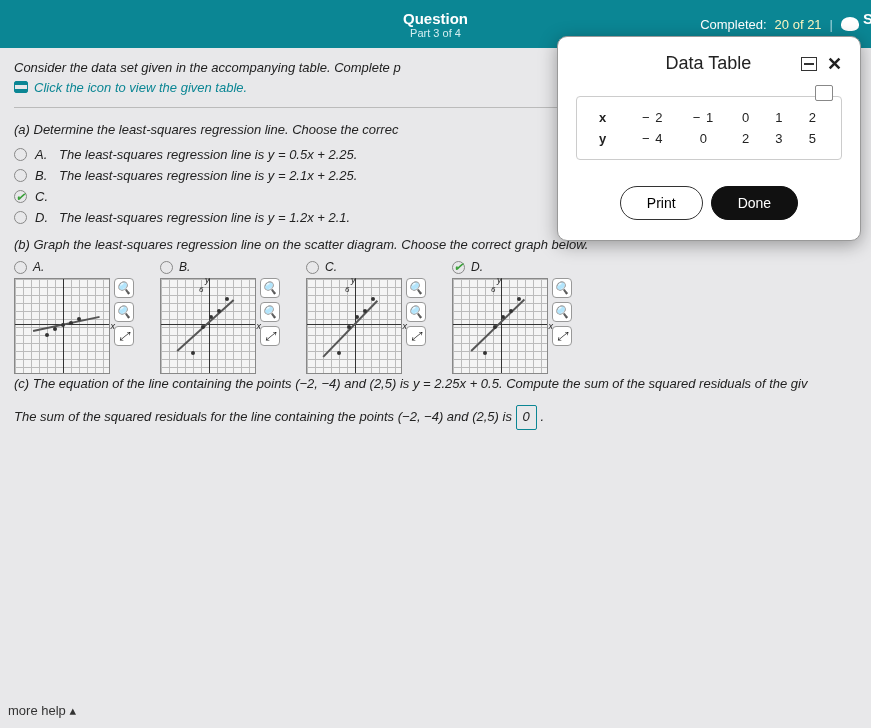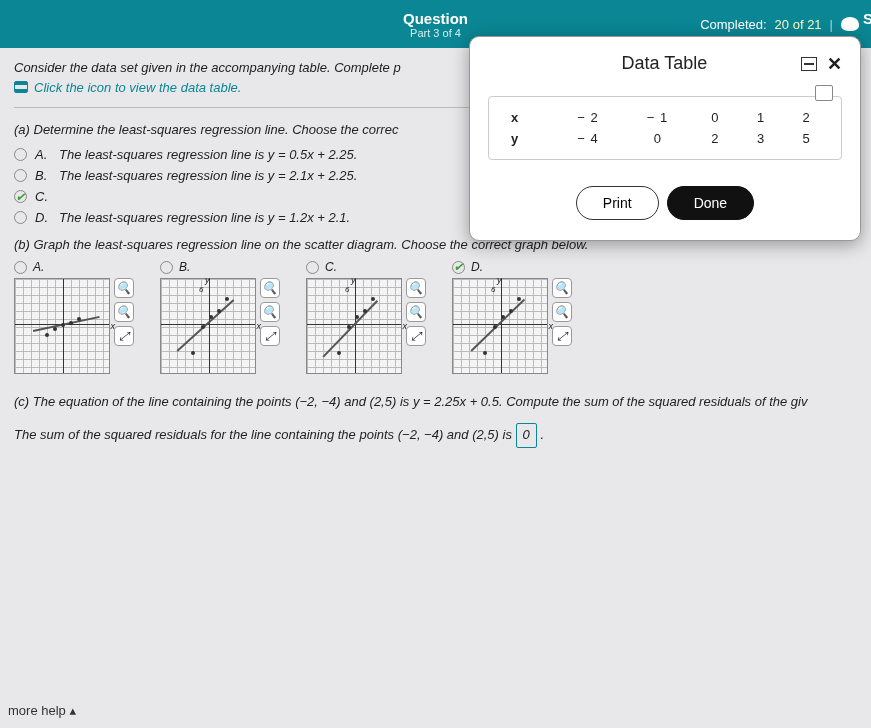--- a/index.html
+++ b/index.html
@@ -58,26 +58,26 @@
      repeating-linear-gradient(to bottom, #bbb 0, #bbb 1px, transparent 1px, transparent 8px);}
   .graph .axis-y { position:absolute; left:48px; top:0; bottom:0; width:1px; background:#333;}
   .graph .axis-x { position:absolute; bottom:48px; left:0; right:0; height:1px; background:#333;}
   .graph .axis-label-x { position:absolute; right:-6px; bottom:42px; font-size:9px;}
   .graph .axis-label-y { position:absolute; left:44px; top:-4px; font-size:9px;}
   .graph .tick6 { position:absolute; left:38px; top:6px; font-size:8px;}
   .graph .regline { position:absolute; background:#555; height:1.5px; transform-origin:left center;}
   .graph .dots .d { position:absolute; width:4px; height:4px; background:#333; border-radius:50%;}
   .graph-tools { display:flex; flex-direction:column; gap:4px;}
   .tool { width:20px; height:20px; border:1px solid #999; border-radius:4px; background:#fff; display:flex; align-items:center; justify-content:center; font-size:12px; line-height:1;}
-  .part-c { margin-top:18px; line-height:1.6;}
+  .part-c { line-height:1.6;}
   .answer-box { display:inline-block; border:1px solid #0b8694; padding:1px 6px; min-width:18px; text-align:center; border-radius:2px;}
   .footer { position:absolute; bottom:10px; left:8px; font-size:13px; color:#333;}
   
   .modal {
-    position:absolute; top:36px; right:10px; width:392px;
+    position:absolute; top:36px; right:10px; width:304px;
     background:#fff; border:1px solid #999; border-radius:10px;
     box-shadow:0 4px 18px rgba(0,0,0,.35);
     padding:16px 18px 20px 18px;
   }
   .modal-head { display:flex; align-items:center; justify-content:space-between; margin-bottom:22px;}
   .modal-title { font-size:18px; margin:0 auto;}
   .modal-icons { display:flex; gap:10px; align-items:center;}
   .win-icon { width:16px; height:14px; border:1.5px solid #333; position:relative;}
   .win-icon::before{content:"";position:absolute;left:2px;right:2px;top:5px;height:2px;background:#333;}
   .close-x { font-size:18px; line-height:1; cursor:pointer; font-weight:bold;}
@@ -109,21 +109,21 @@
   </div>
   <span class="s-tab">S</span>
 </div>
 
 <div class="content">
 
   <div class="intro">
     <div>Consider the data set given in the accompanying table. Complete p</div>
     <div class="table-link">
       <span class="table-link-icon"></span>
-      <span>Click the icon to view the data table.</span>
+      <span>Click the icon to view the given table.</span>
     </div>
   </div>
 
   <hr class="divider">
 
   <div class="part-a">
     <div class="part-label">(a) Determine the least-squares regression line. Choose the correc</div>
     <div class="options">
       <div class="opt">
         <span class="radio"></span>

